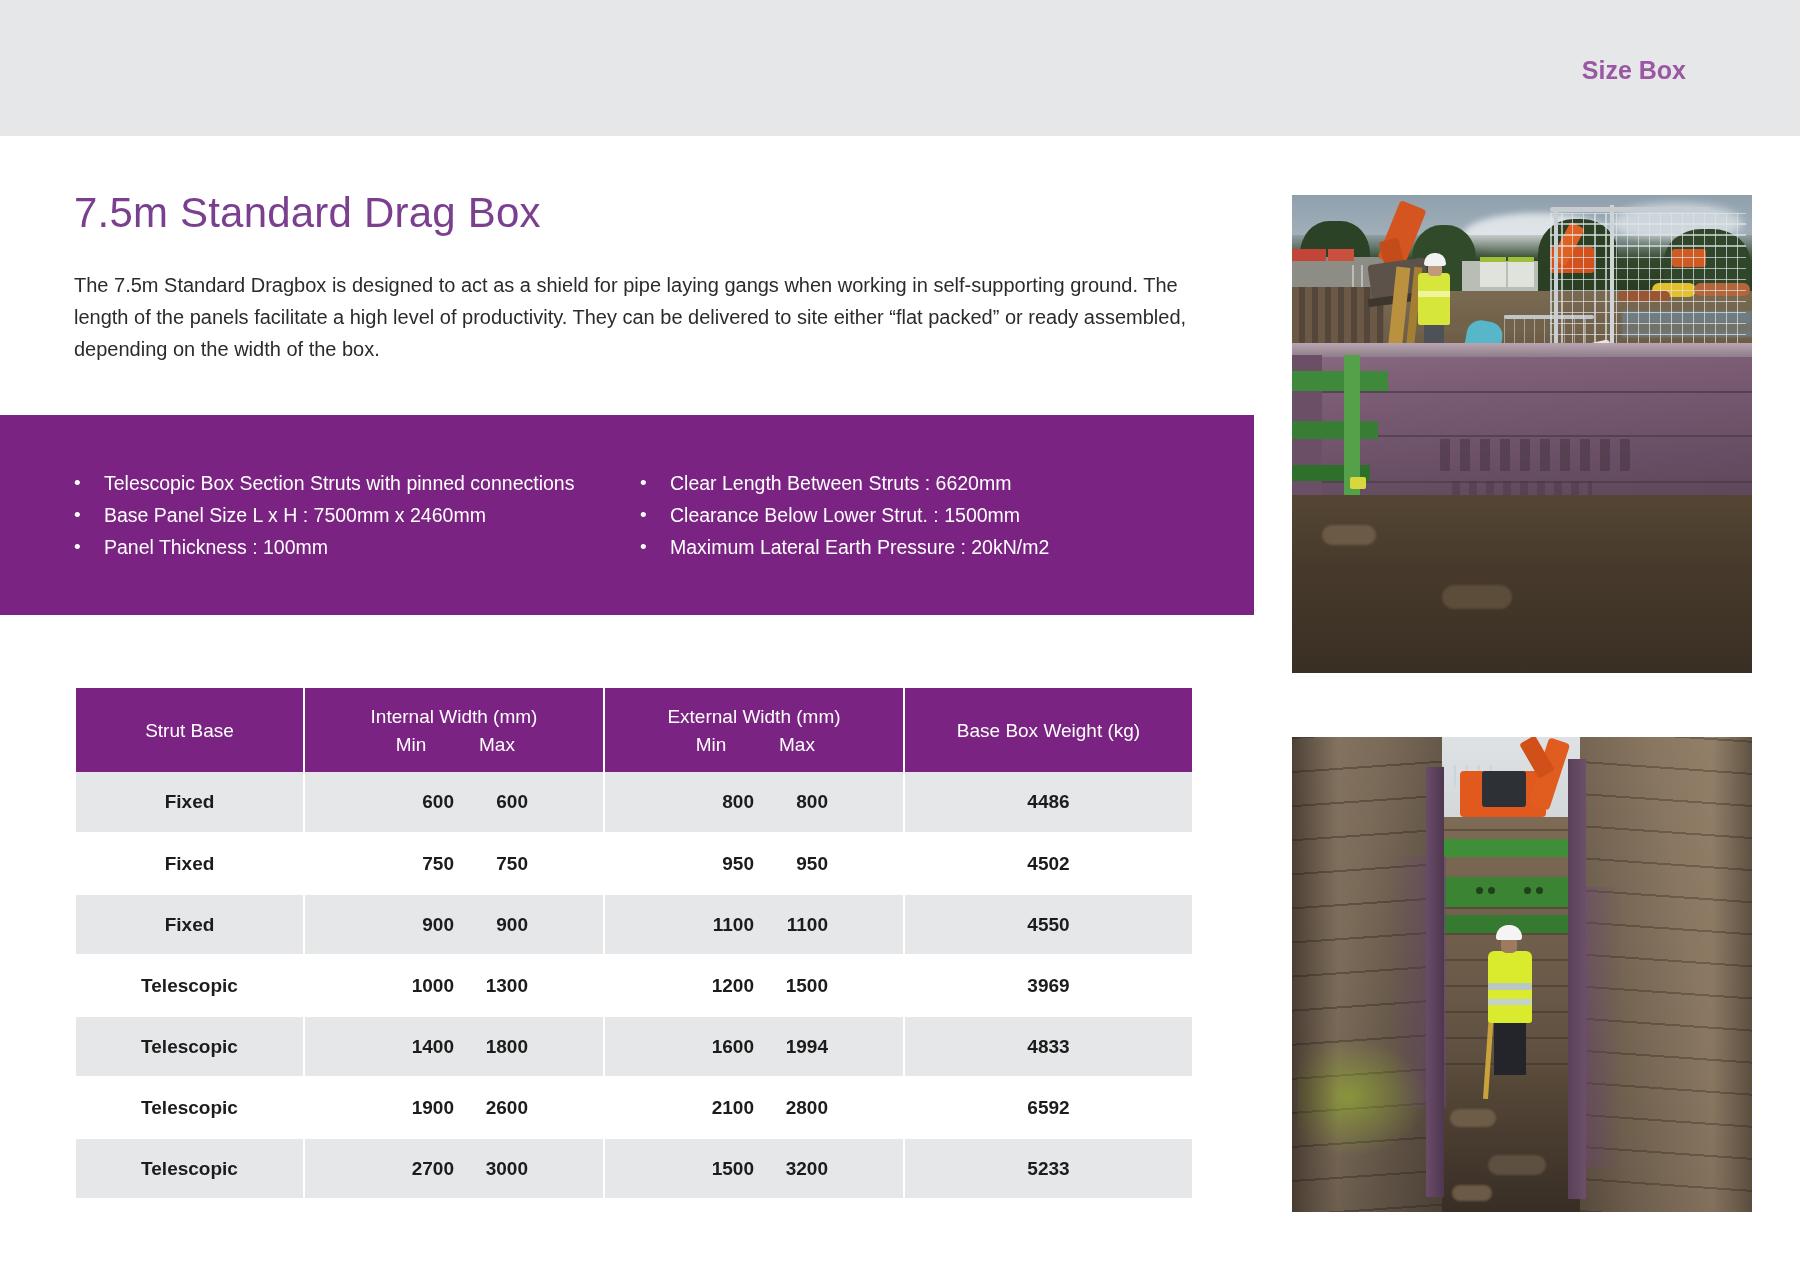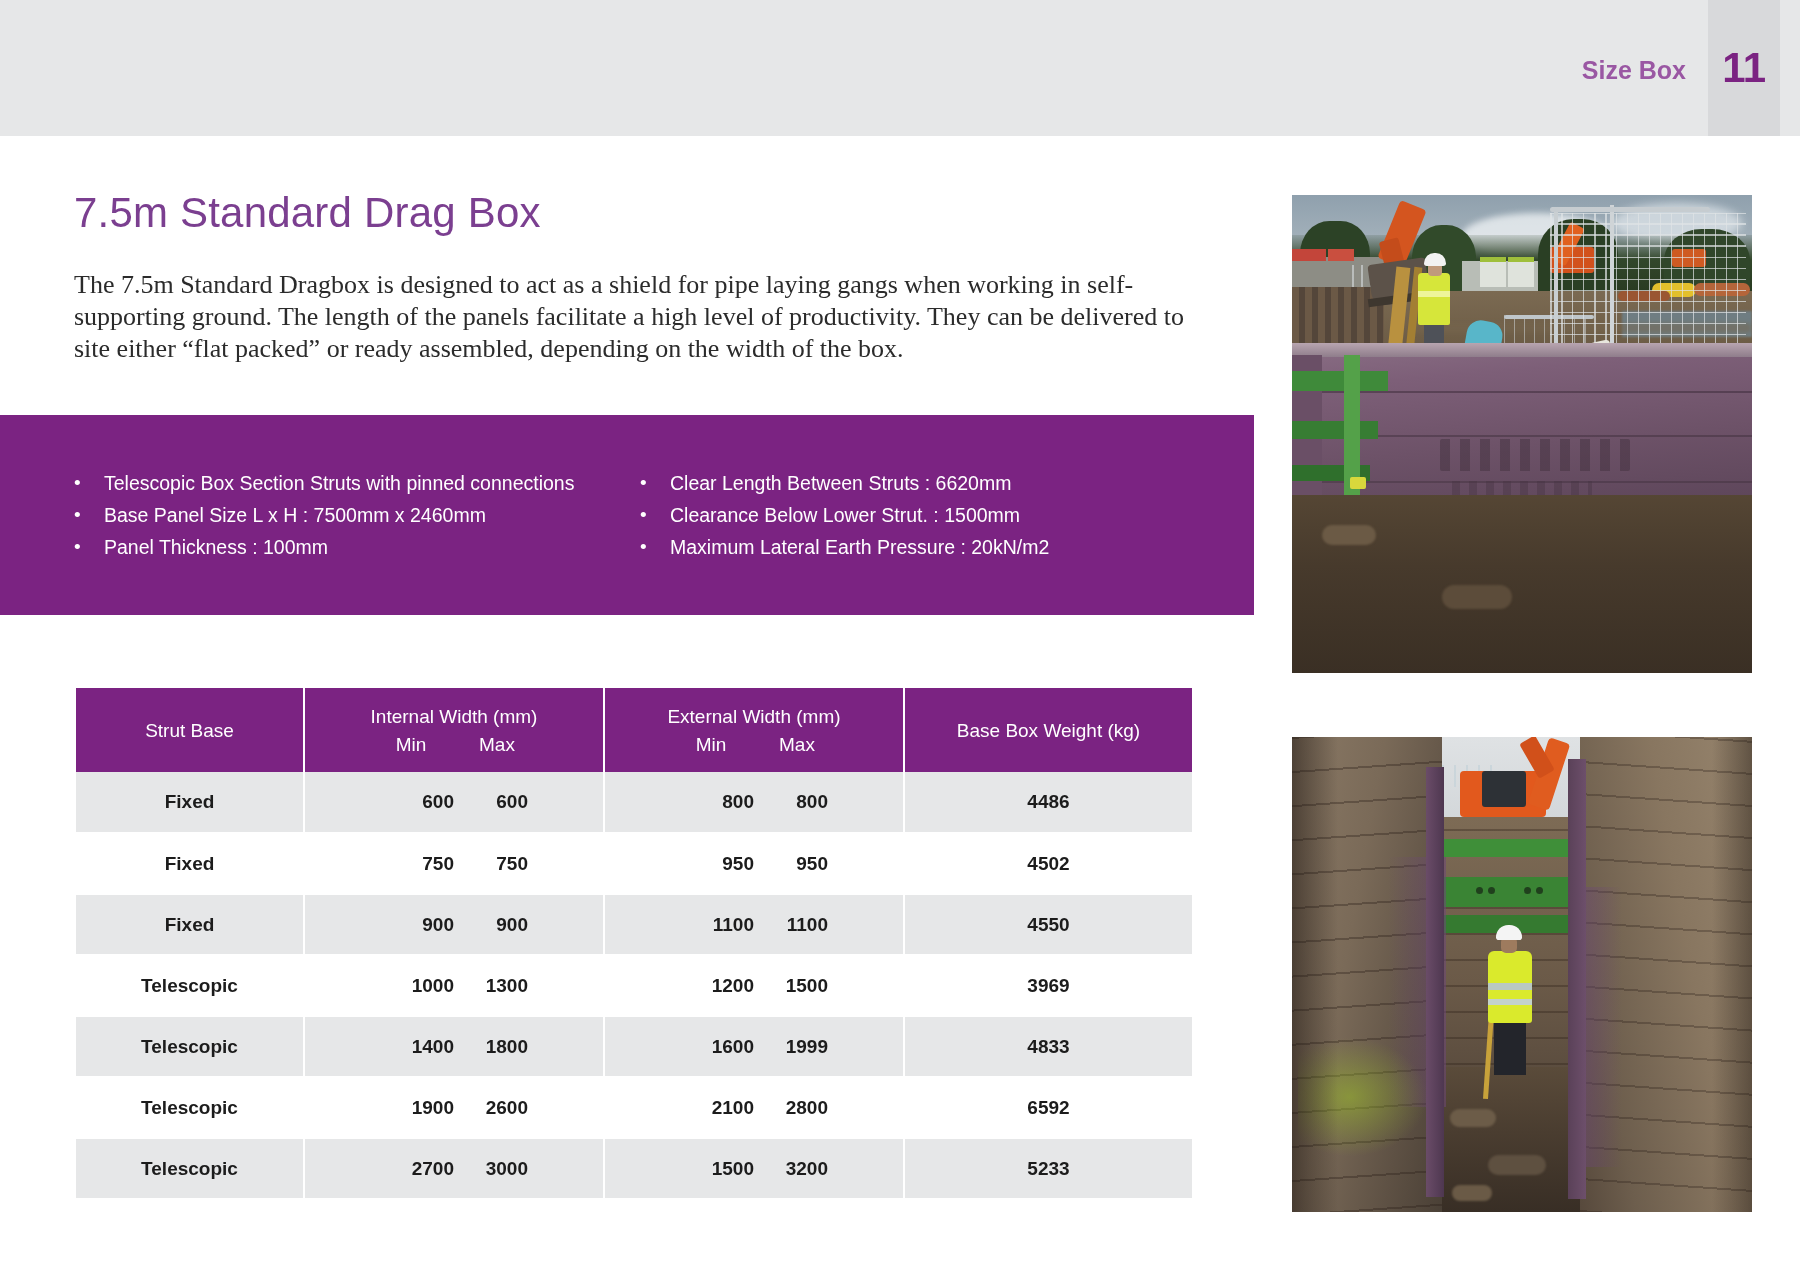--- a/index.html
+++ b/index.html
@@ -63,25 +63,24 @@
     line-height: 1;
     white-space: nowrap;
   }
 
   
   .intro-paragraph {
     position: absolute;
     top: 269px;
     left: 74px;
     width: 1118px;
-    font-size: 26px;
+    font-size: 20px;
     line-height: 32px;
     color: #2b2b2b;
     font-weight: 400;
-    font-family: Liberation Serif, serif;
   }
 
   
   .feature-band {
     position: absolute;
     top: 415px;
     left: 0;
     width: 1254px;
     height: 200px;
     background: #7b2382;
@@ -348,23 +347,20 @@
   }
   .b-rock1 { top: 372px; left: 158px; width: 46px; height: 18px; background: #6c5c48; border-radius: 9px; filter: blur(.8px); }
   .b-rock2 { top: 418px; left: 196px; width: 58px; height: 20px; background: #5e5040; border-radius: 10px; filter: blur(.8px); }
   .b-rock3 { top: 448px; left: 160px; width: 40px; height: 16px; background: #6a5a46; border-radius: 8px; filter: blur(.8px); }
 </style>
 </head>
 <body>
 
 <div class="page-header">
   <div class="header-section-title">Size Box</div>
-  <div class="header-page-chip">
-    <div class="header-page-number">11</div>
-  </div>
 </div>
 
 <h1 class="doc-title">7.5m Standard Drag Box</h1>
 
 <p class="intro-paragraph">The 7.5m Standard Dragbox is designed to act as a shield for pipe laying gangs when working in self-supporting ground. The length of the panels facilitate a high level of productivity. They can be delivered to site either “flat packed” or ready assembled, depending on the width of the box.</p>
 
 <div class="feature-band">
   <div class="feature-cols">
 
     <div class="feature-col left">
@@ -450,21 +446,21 @@
     </tr>
     <tr class="plain">
       <td>Telescopic</td>
       <td><span class="pair"><span class="v1">1000</span><span class="v2">1300</span></span></td>
       <td><span class="pair"><span class="v1">1200</span><span class="v2">1500</span></span></td>
       <td>3969</td>
     </tr>
     <tr class="shade">
       <td>Telescopic</td>
       <td><span class="pair"><span class="v1">1400</span><span class="v2">1800</span></span></td>
-      <td><span class="pair"><span class="v1">1600</span><span class="v2">1999</span></span></td>
+      <td><span class="pair"><span class="v1">1600</span><span class="v2">1994</span></span></td>
       <td>4833</td>
     </tr>
     <tr class="plain">
       <td>Telescopic</td>
       <td><span class="pair"><span class="v1">1900</span><span class="v2">2600</span></span></td>
       <td><span class="pair"><span class="v1">2100</span><span class="v2">2800</span></span></td>
       <td>6592</td>
     </tr>
     <tr class="shade">
       <td>Telescopic</td>

